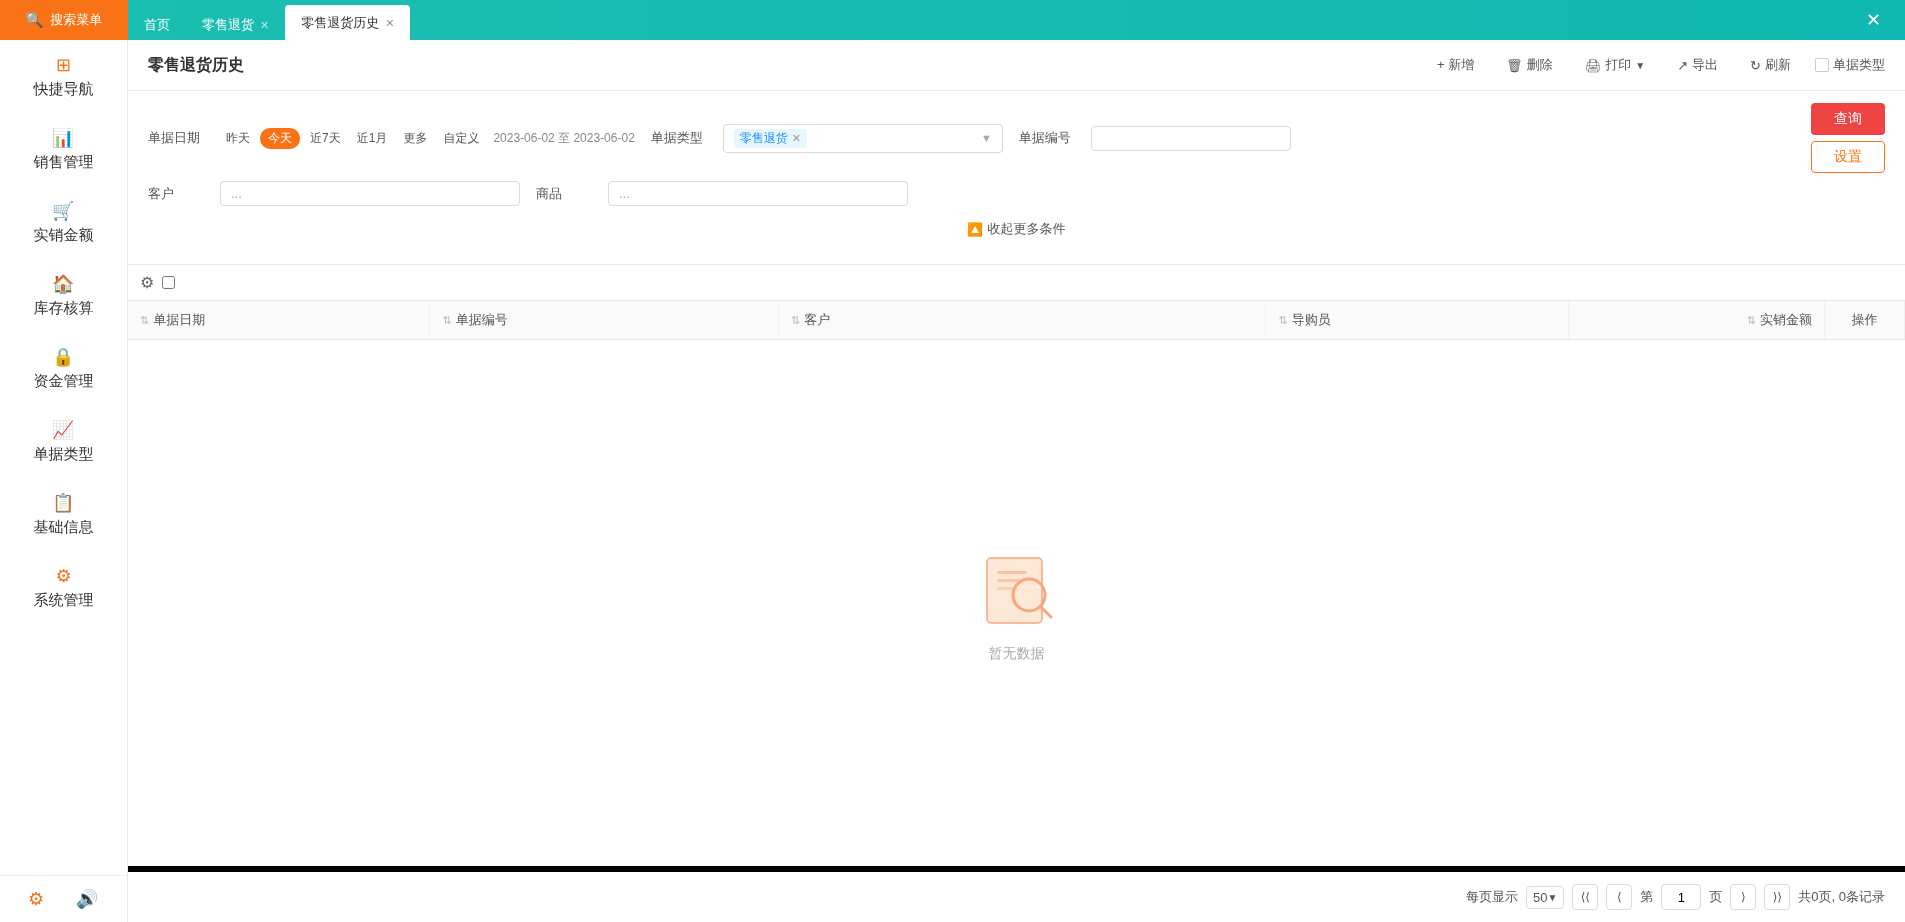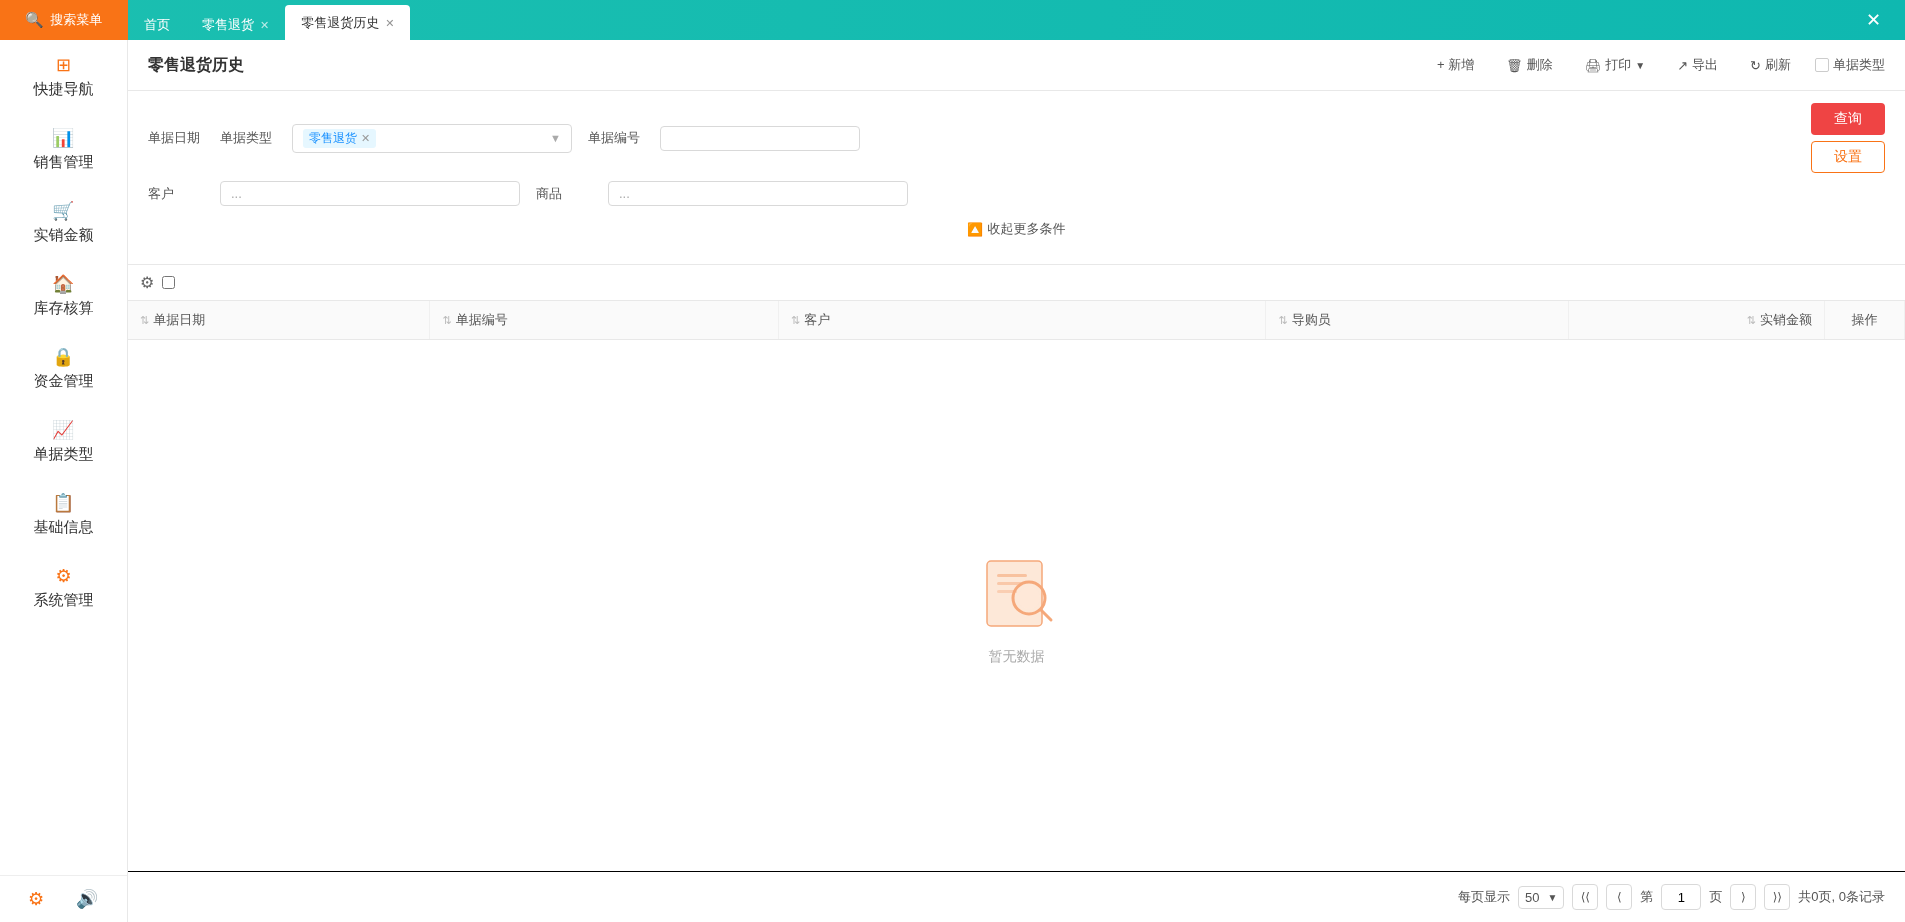--- a/index.html
+++ b/index.html
@@ -157,25 +157,25 @@
     }
     .empty-icon {
       width: 100px; height: 90px; position: relative;
     }
     .empty-text { font-size: 14px; color: #aaa; }
 
     
     .pagination {
       display: flex; align-items: center; justify-content: flex-end;
       padding: 12px 20px; background: white;
-      border-top: 1px solid #000000; gap: 8px; font-size: 13px; color: #555;
+      border-top: 6px solid #000000; gap: 8px; font-size: 13px; color: #555;
     }
     .page-size-select {
       border: 1px solid #d9d9d9; border-radius: 4px; padding: 3px 6px;
-      font-size: 13px; display: flex; align-items: center; gap: 8px; cursor: pointer;
+      font-size: 13px; display: flex; align-items: center; gap: 0; cursor: pointer;
     }
     .page-nav-btn {
       width: 26px; height: 26px; border: 1px solid #d9d9d9; border-radius: 4px;
       display: flex; align-items: center; justify-content: center;
       cursor: pointer; background: white; color: #555; font-size: 12px;
     }
     .page-input {
       border: 1px solid #d9d9d9; border-radius: 4px; width: 40px;
       height: 26px; text-align: center; font-size: 13px; outline: none;
     }
@@ -286,20 +286,29 @@
           <span class="checkbox-fake"></span>
           <span>单据类型</span>
         </div>
       </div>
     </div>
 
     <div class="filter-area">
       <div class="filter-row">
 
         <span class="filter-label">单据日期</span>
+        <div class="date-options">
+          <span class="date-opt">昨天</span>
+          <span class="date-opt active">今天</span>
+          <span class="date-opt">近7天</span>
+          <span class="date-opt">近1月</span>
+          <span class="date-opt">更多</span>
+          <span class="date-opt">自定义</span>
+          <span class="date-range">2023-06-02 至 2023-06-02</span>
+        </div>
 
         <span class="filter-label">单据类型</span>
         <div class="select-box" style="min-width: 280px;">
           <div class="select-content">
             <span class="type-tag">
               <span>零售退货</span>
               <span class="tag-close">✕</span>
             </span>
           </div>
           <span class="dropdown-arrow">▼</span>

